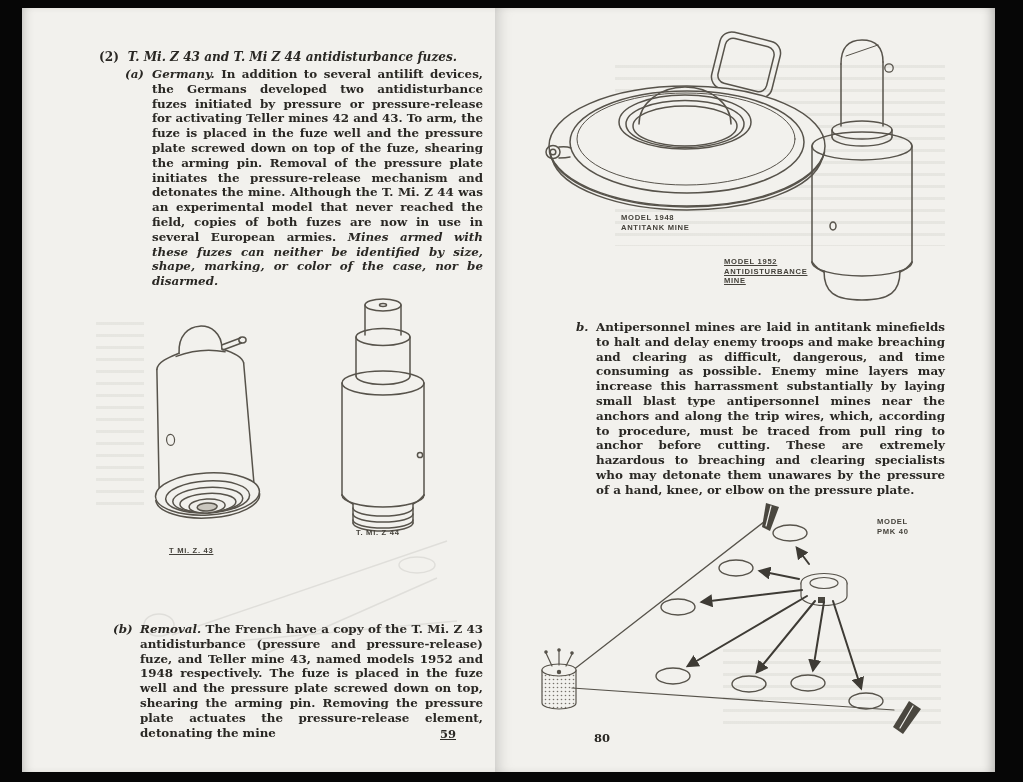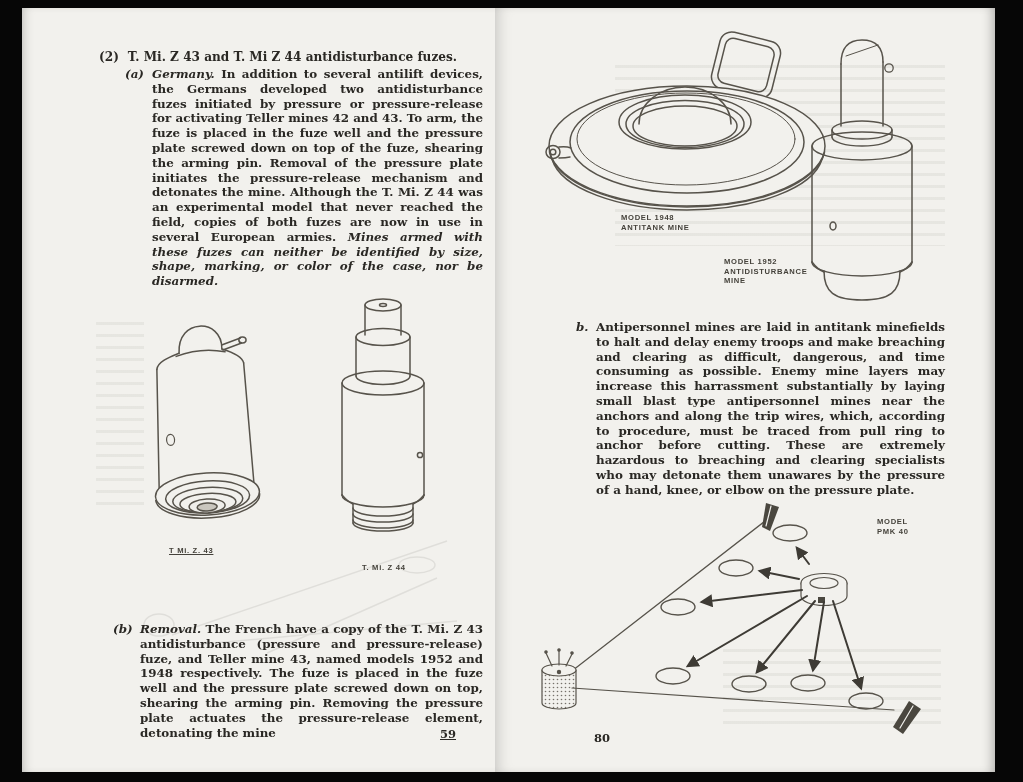--- a/index.html
+++ b/index.html
@@ -24,21 +24,21 @@
   .body-text{
     font-size:11.9px;line-height:14.8px;font-weight:700;color:#2a2824;
     text-align:justify;
   }
   .hang{padding-left:27px;position:absolute;}
   .hang .marker{position:absolute;left:0;top:0;font-style:italic;}
   .lead{font-style:italic;}
   .emph{font-style:italic;}
   .heading-line{font-weight:700;font-size:12.1px;color:#2a2824;white-space:nowrap;}
   .heading-line .h-marker{font-style:normal;margin-right:9px;}
-  .heading-line .h-text{}
+  .heading-line .h-text{font-style:italic;}
   .fig-label{
     font-family:"Liberation Sans", sans-serif;font-weight:700;
     font-size:7.6px;line-height:9.6px;letter-spacing:.7px;color:#45423b;
     white-space:nowrap;
   }
   .pagenum{font-size:11.5px;font-weight:700;color:#2a2824;}
   .ghost{
     background:repeating-linear-gradient(180deg, transparent 0 9px, rgba(88,82,66,.07) 9px 12px);
     filter:blur(.6px);z-index:1;
   }
@@ -116,21 +116,21 @@
       <path d="M 35 214 L 35 233"></path>
         <path d="M 95 214 L 95 233"></path>
       <path d="M 35 218 A 30 8 0 0 0 95 218"></path>
       <path d="M 35 224 A 30 8 0 0 0 95 224"></path>
       <path d="M 35 230 A 30 8 0 0 0 95 230"></path>
       <path d="M 35 233 A 30 8 0 0 0 95 233"></path>
     </g>
   </svg>
 
   <div class="abs txt fig-label" style="left:147px;top:538px;text-decoration:underline;">T Mi. Z. 43</div>
-  <div class="abs txt fig-label" style="left:334px;top:555px;margin-left:6px;">T. Mi. Z 44</div>
+  <div class="abs txt fig-label" style="left:334px;top:520px;">T. Mi. Z 44</div>
 
   <div class="abs txt hang body-text" style="left:91px;top:614px;width:343px;">
     <span class="marker">(b)</span>
     <span class="lead">Removal.</span> 
     <span>The French have a copy of the T. Mi. Z 43 antidisturbance (pressure and pressure-release) fuze, and Teller mine 43, named models 1952 and 1948 respectively. The fuze is placed in the fuze well and the pressure plate screwed down on top, shearing the arming pin. Removing the pressure plate actuates the pressure-release element, detonating the mine</span> 
   </div>
 
   <div class="abs txt pagenum" style="left:418px;top:719px;text-decoration:underline;">59</div>
 </div>
 
@@ -184,21 +184,21 @@
       <path d="M 26 232 Q 32 240 38 242"></path>
         <path d="M 126 232 Q 120 240 114 242"></path>
       <path d="M 38 241 C 38 262 48 270 76 270 C 104 270 114 262 114 241"></path>
     </g>
   </svg>
 
   <div class="abs txt fig-label" style="left:126px;top:205px;">
     <div>MODEL 1948</div>
     <div>ANTITANK MINE</div>
   </div>
-  <div class="abs txt fig-label" style="left:229px;top:249px;">
+  <div class="abs txt fig-label" style="left:229px;top:249px;text-decoration:underline;">
     <div>MODEL 1952</div>
     <div>ANTIDISTURBANCE</div>
     <div>MINE</div>
   </div>
 
   <div class="abs txt hang body-text" style="left:81px;top:312px;width:349px;padding-left:20px;">
     <span class="marker">b.</span>
     <div>Antipersonnel mines are laid in antitank minefields to halt and delay enemy troops and make breaching and clearing as difficult, dangerous, and time consuming as possible. Enemy mine layers may increase this harrassment substantially by laying small blast type antipersonnel mines near the anchors and along the trip wires, which, according to procedure, must be traced from pull ring to anchor before cutting. These are extremely hazardous to breaching and clearing specialists who may detonate them unawares by the pressure of a hand, knee, or elbow on the pressure plate.</div>
   </div>
 

